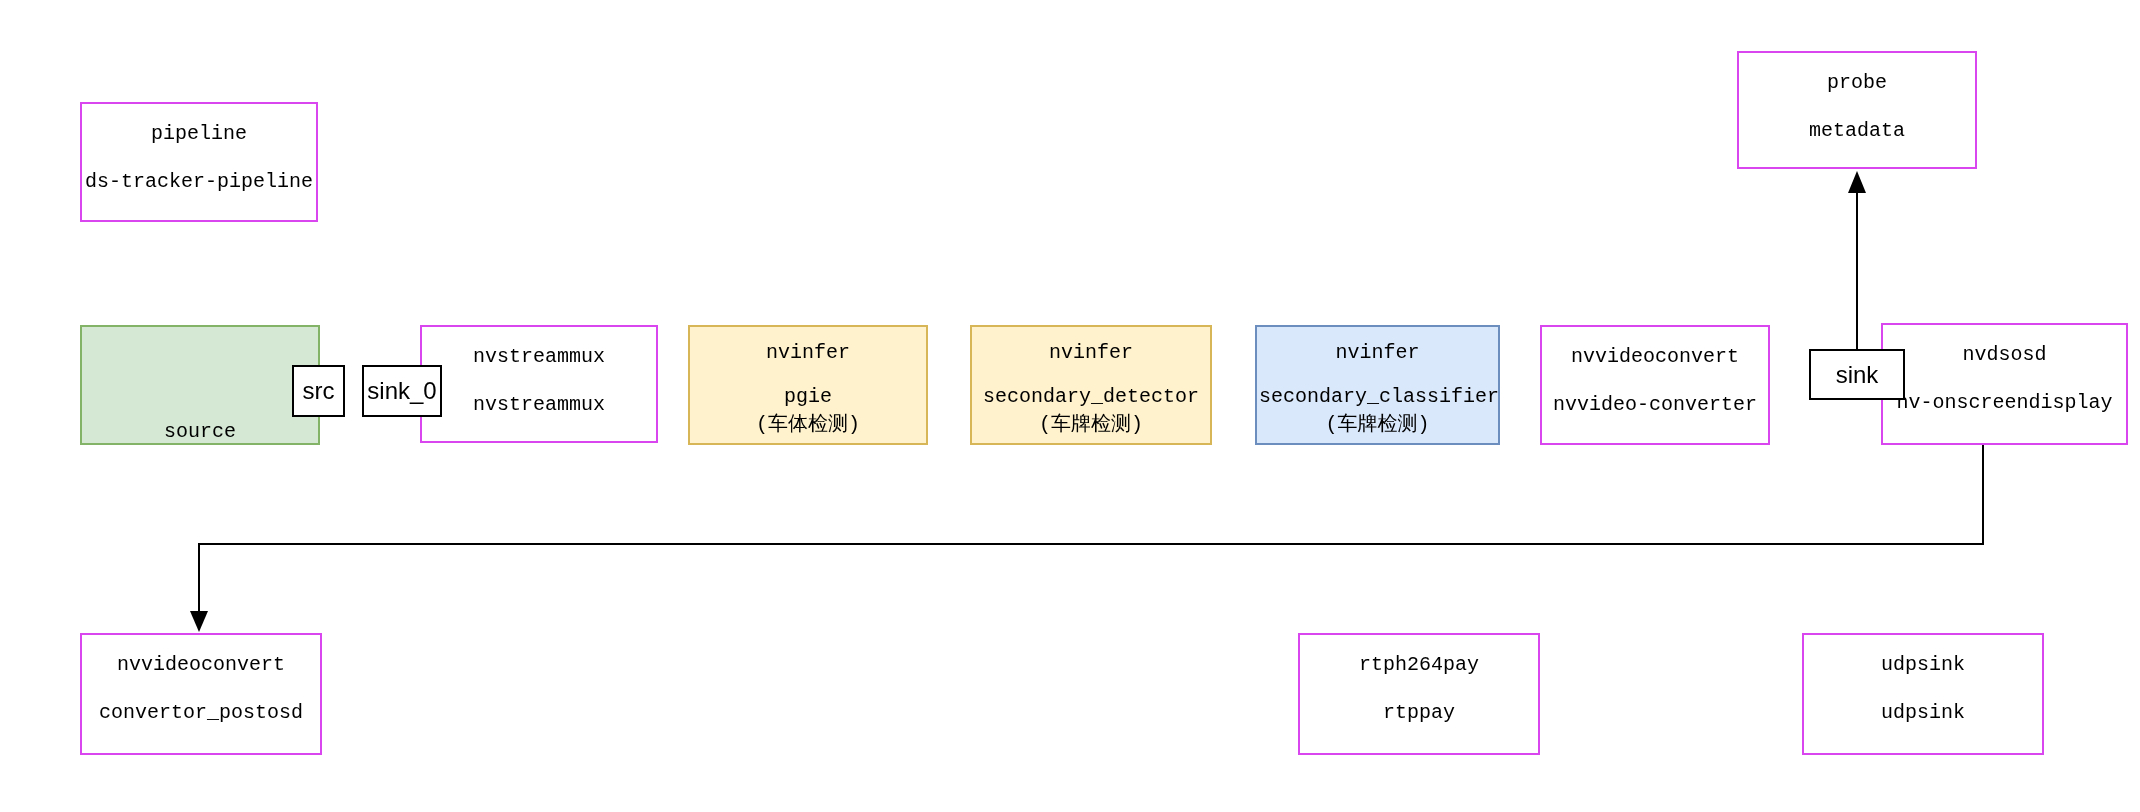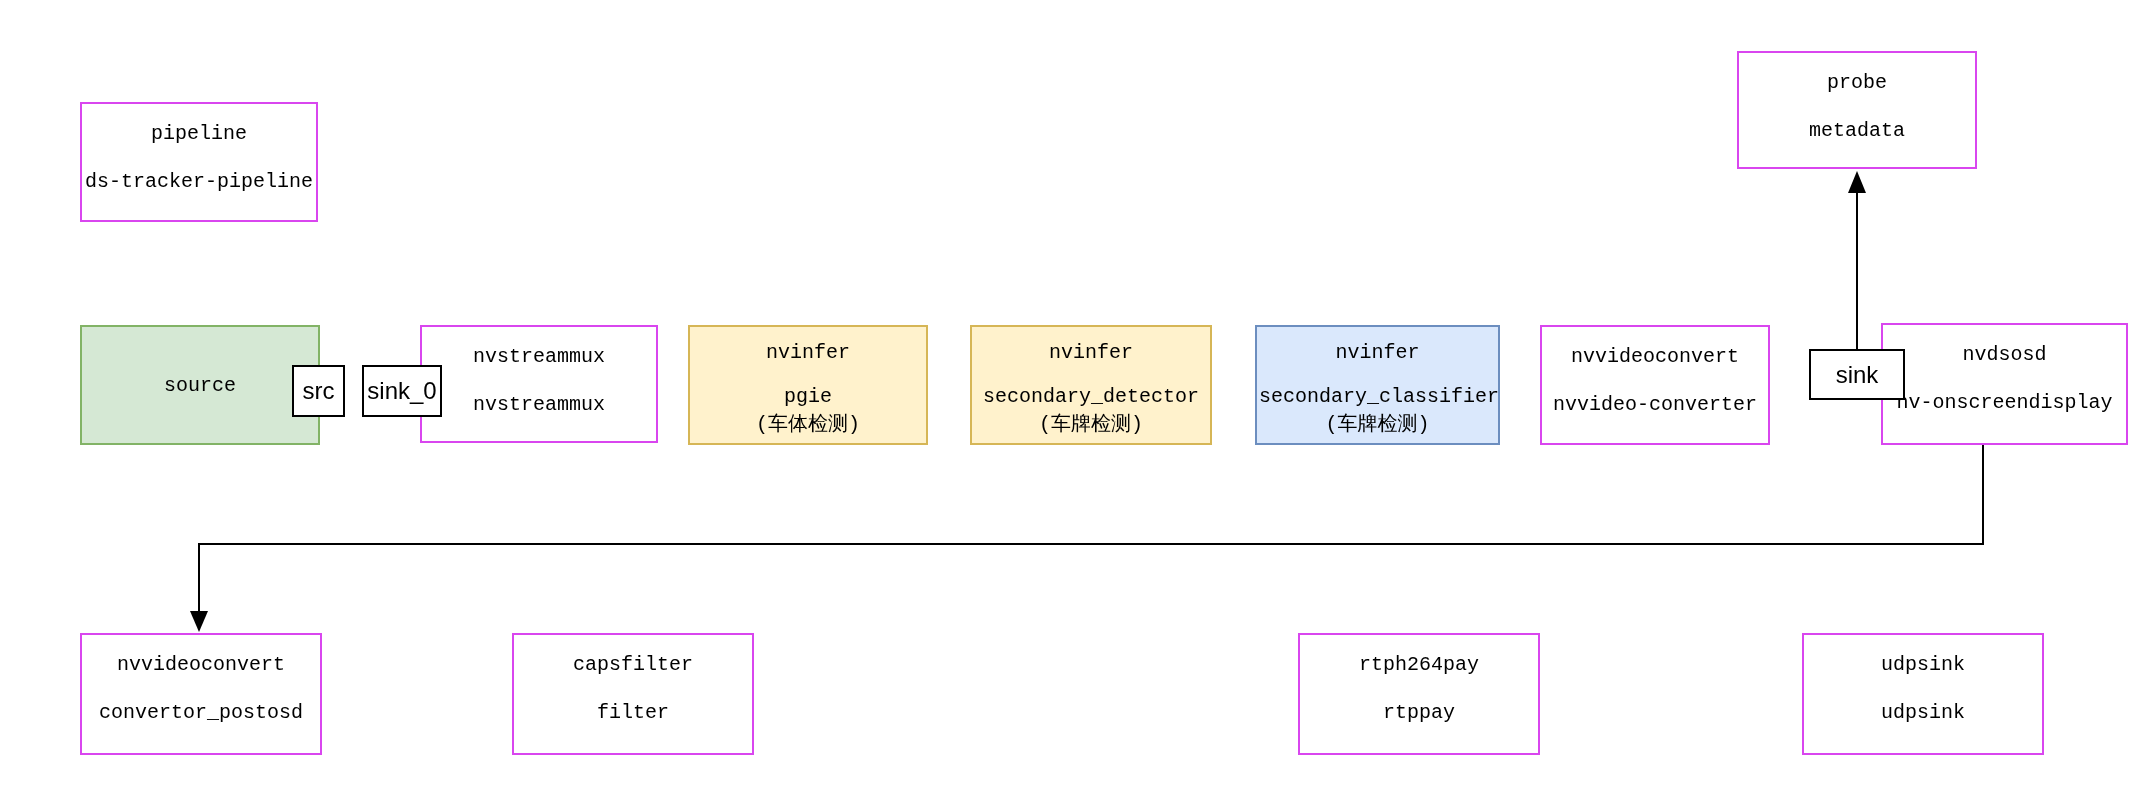--- a/index.html
+++ b/index.html
@@ -32,21 +32,21 @@
     line-height: 28px;
     white-space: nowrap;
   }
   .t1 { top: 16px; }
   .t2 { top: 64px; }
   .three .t1 { top: 12px; }
   .three .t2 { top: 56px; }
   .three .t3 { top: 84px; }
   .single {
     display: flex;
-    align-items: center;
+    align-items: flex-end;
     justify-content: center;
   }
   .port {
     position: absolute;
     background: #ffffff;
     border: 2px solid #000000;
     box-sizing: border-box;
     font-size: 24px;
     display: flex;
     align-items: center;
@@ -127,24 +127,20 @@
   <div class="node" style="left:1881px; top:323px; width:247px; height:122px">
     <div class="t t1">nvdsosd</div>
     <div class="t t2">nv-onscreendisplay</div>
   </div>
 
   <div class="node" style="left:80px; top:633px; width:242px; height:122px">
     <div class="t t1">nvvideoconvert</div>
     <div class="t t2">convertor_postosd</div>
   </div>
 
-  <div class="node" style="left:512px; top:633px; width:242px; height:122px">
-    <div class="t t1">capsfilter</div>
-    <div class="t t2">filter</div>
-  </div>
 
 
   <div class="node" style="left:1298px; top:633px; width:242px; height:122px">
     <div class="t t1">rtph264pay</div>
     <div class="t t2">rtppay</div>
   </div>
 
   <div class="node" style="left:1802px; top:633px; width:242px; height:122px">
     <div class="t t1">udpsink</div>
     <div class="t t2">udpsink</div>

